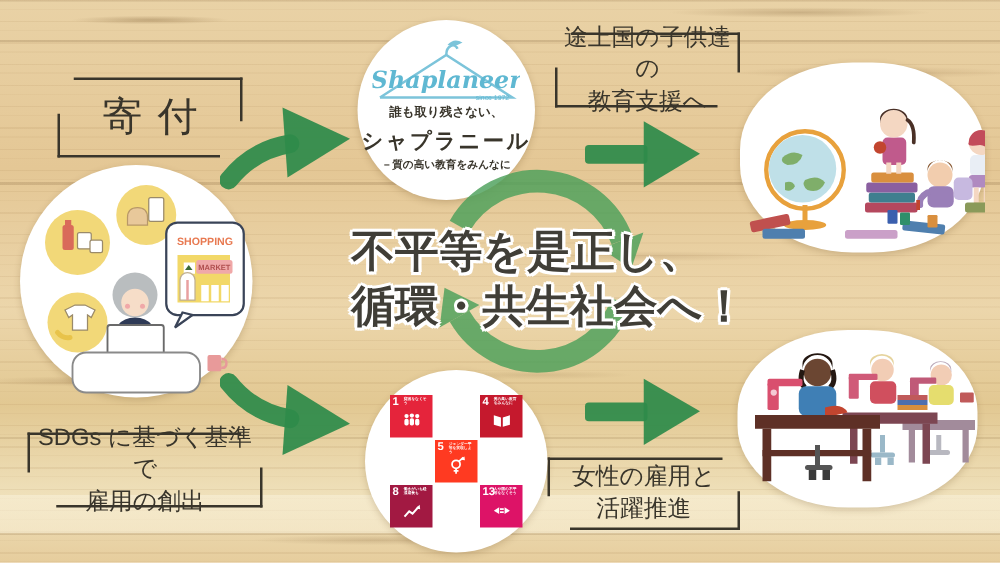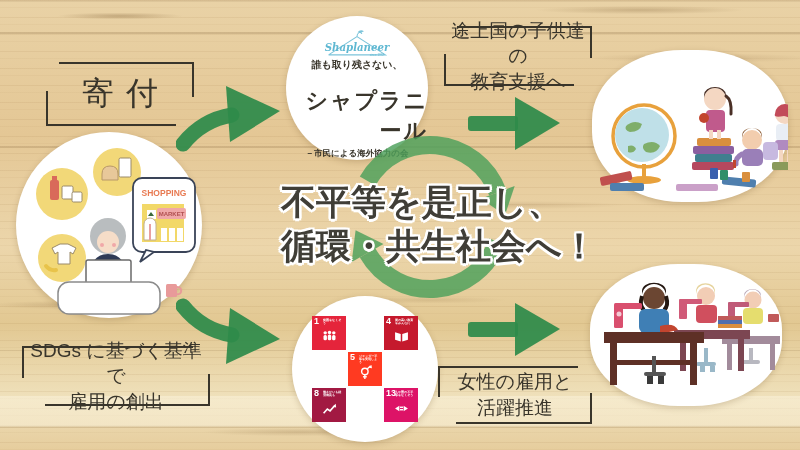--- a/index.html
+++ b/index.html
@@ -36,21 +36,21 @@
   .boxB::before{top:0;left:0;right:9%;bottom:46%;border-top:2.5px solid #39352b;border-left:2.5px solid #39352b;}
   .boxB::after{bottom:0;right:0;left:12%;top:46%;border-bottom:2.5px solid #39352b;border-right:2.5px solid #39352b;}
   .jbox .ln{line-height:1.35;font-size:19px;}
   #kifu-box .ln{font-size:32px;letter-spacing:12px;padding-left:12px;}
   
   .wcircle{position:absolute;background:#fff;border-radius:50%;box-shadow:0 2px 6px rgba(95,65,25,.22);}
   .woval{position:absolute;background:#fff;border-radius:46%;box-shadow:0 2px 6px rgba(95,65,25,.22);}
   
   #logo-circle{display:flex;flex-direction:column;align-items:center;justify-content:flex-start;padding-top:12px;box-sizing:border-box;text-align:right;}
   #logo-tagline{font-size:10px;font-weight:bold;color:#39352b;margin-top:1px;}
-  #logo-name{font-size:22px;font-weight:bold;color:#39352b;letter-spacing:2px;margin-top:14px;}
+  #logo-name{font-size:17px;font-weight:bold;color:#39352b;letter-spacing:2px;margin-top:4px;}
   #logo-subtitle{font-size:8.5px;font-weight:bold;color:#39352b;margin-top:2px;}
   
   #headline{position:absolute;left:281px;top:180px;font-weight:bold;color:#403e37;white-space:nowrap;z-index:5;}
   #headline .hl{font-size:35px;line-height:1.26;
     text-shadow:-2px -2px 0 #fff,2px -2px 0 #fff,-2px 2px 0 #fff,2px 2px 0 #fff,0 -2.5px 0 #fff,0 2.5px 0 #fff,-2.5px 0 0 #fff,2.5px 0 0 #fff;}
   
   #sdg-circle{z-index:4;}
   .sdg-tile{position:absolute;width:34px;height:34px;color:#fff;overflow:hidden;}
   .sdg-tile .num{position:absolute;left:2px;top:1px;font-size:9px;font-weight:bold;line-height:1;}
   .sdg-tile .lbl{position:absolute;left:11px;top:2px;width:40px;font-size:6px;line-height:1.1;font-weight:bold;
@@ -76,21 +76,21 @@
   <div class="wcircle" id="logo-circle" style="left:286px;top:16px;width:142px;height:144px;">
     <svg width="118" height="54" viewBox="0 0 118 54">
       <path d="M6 50 L59 16 L112 50 L6 50" fill="none" stroke="#7cc4da" stroke-width="2"></path>
       <path d="M59 16 C59 8 66 6 68 11" fill="none" stroke="#7cc4da" stroke-width="2"></path>
       <path d="M60 8 q5 -6 12 -2 q-6 4 -12 2" fill="#7cc4da"></path>
       <text x="59" y="42" text-anchor="middle" font-size="19" font-style="italic" font-weight="bold" font-family="'DejaVu Serif',serif" fill="#5fb8d2">Shaplaneer</text>
       <text x="96" y="52" text-anchor="middle" font-size="5.5" fill="#5fb8d2">since 1972</text>
     </svg>
     <div id="logo-tagline">誰も取り残さない、</div>
     <div id="logo-name">シャプラニール</div>
-    <div id="logo-subtitle">－市民による海外協力の会</div>
+    <div id="logo-subtitle">－質の高い教育をみんなに</div>
   </div>
 
   <div class="jbox boxA" style="left:444px;top:26px;width:148px;height:60px;">
     <span class="ln">途上国の子供達の</span>
     <span class="ln">教育支援へ</span>
   </div>
 
   <svg class="arrow-svg" style="left:463px;top:90px;" width="100" height="66" viewBox="0 0 100 66">
     <rect x="5" y="26" width="50" height="15" rx="3" fill="#2e8b4a" opacity="0.93"></rect>
     <polygon points="52,7 97,33 52,60" fill="#2e8b4a" opacity="0.93"></polygon>

